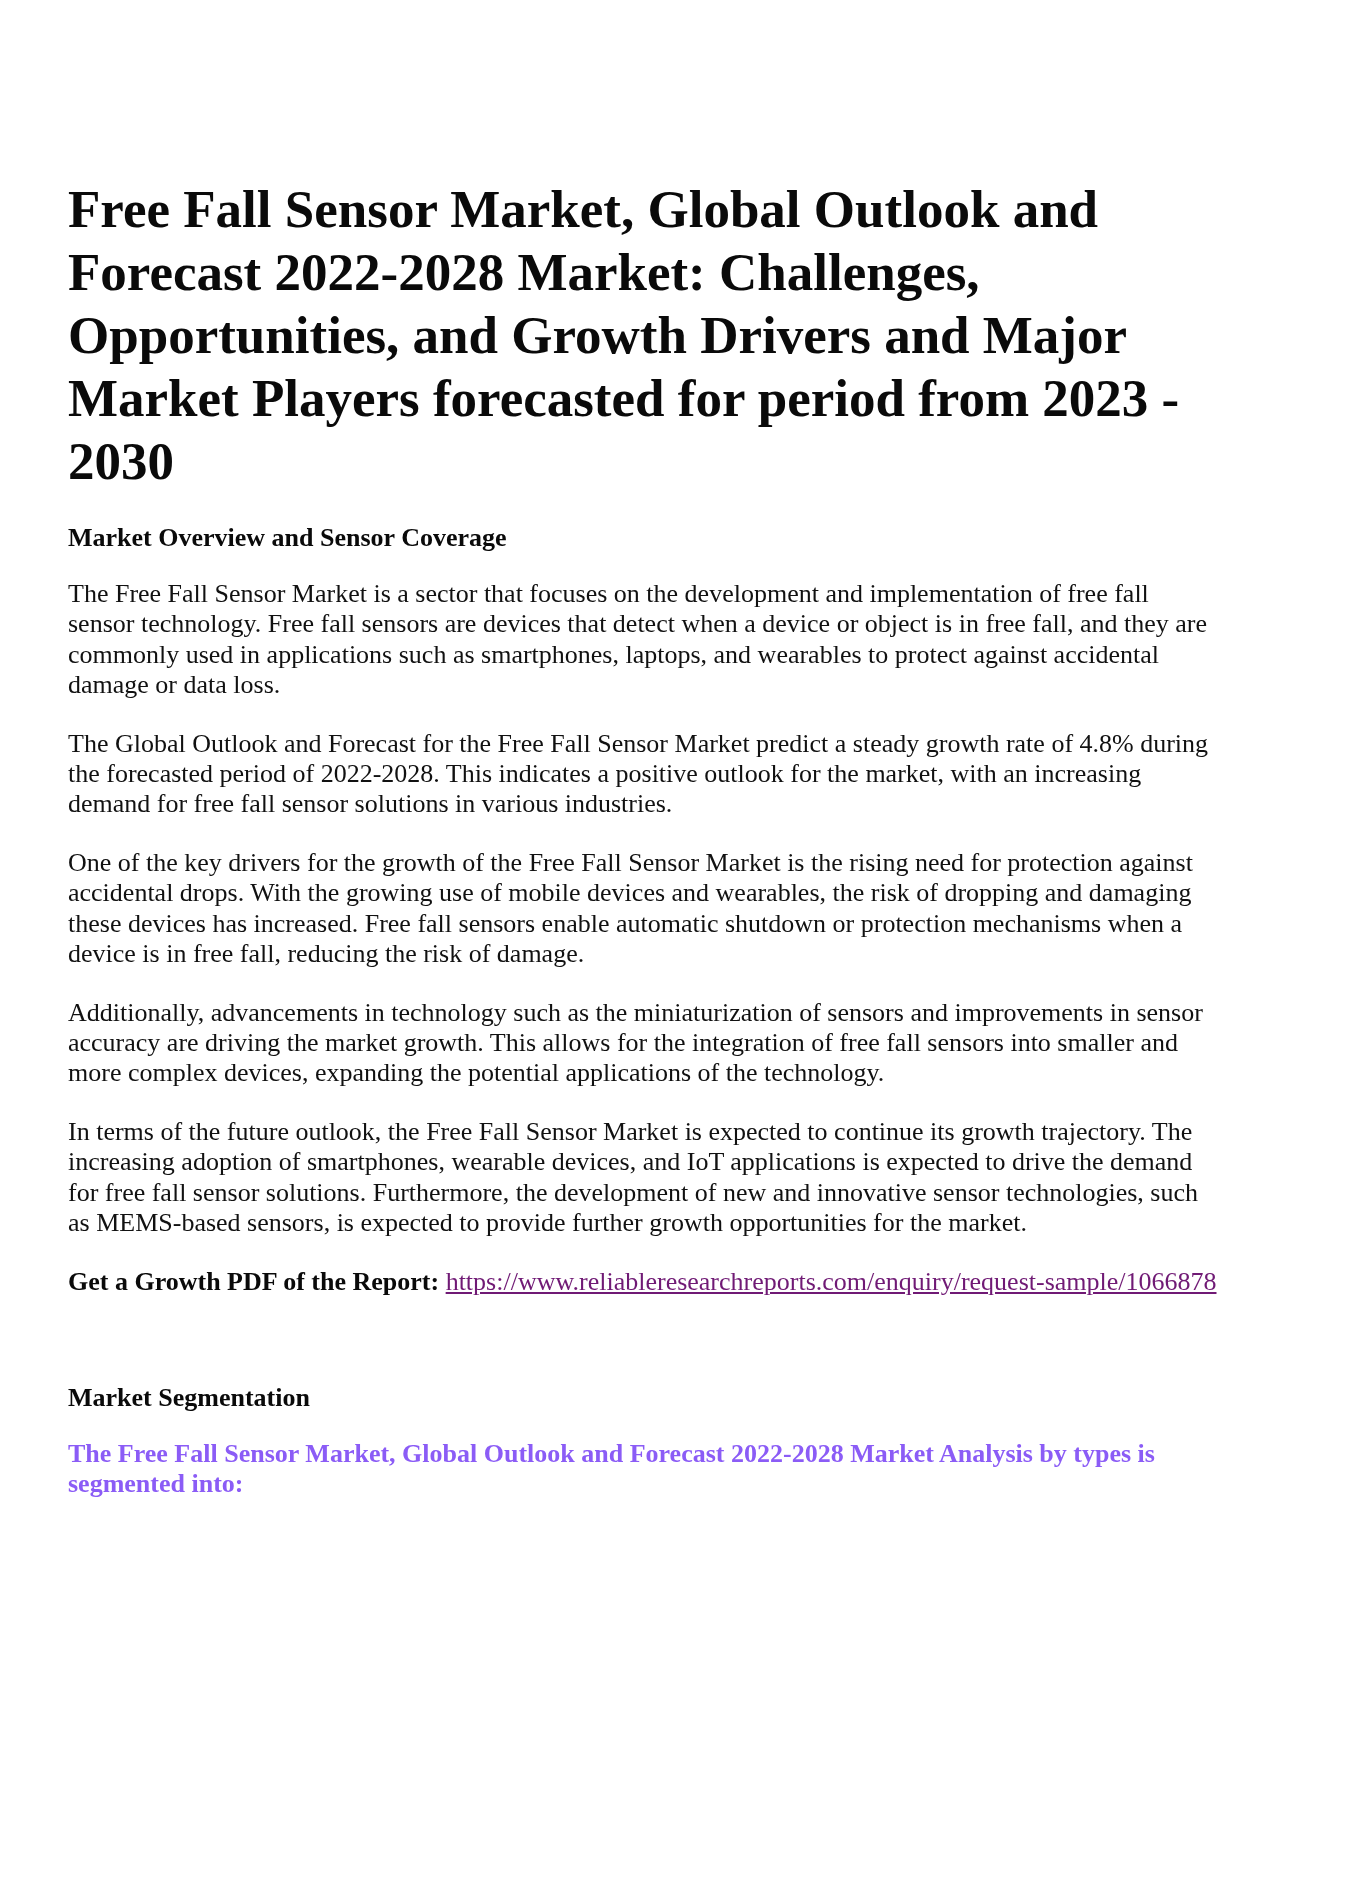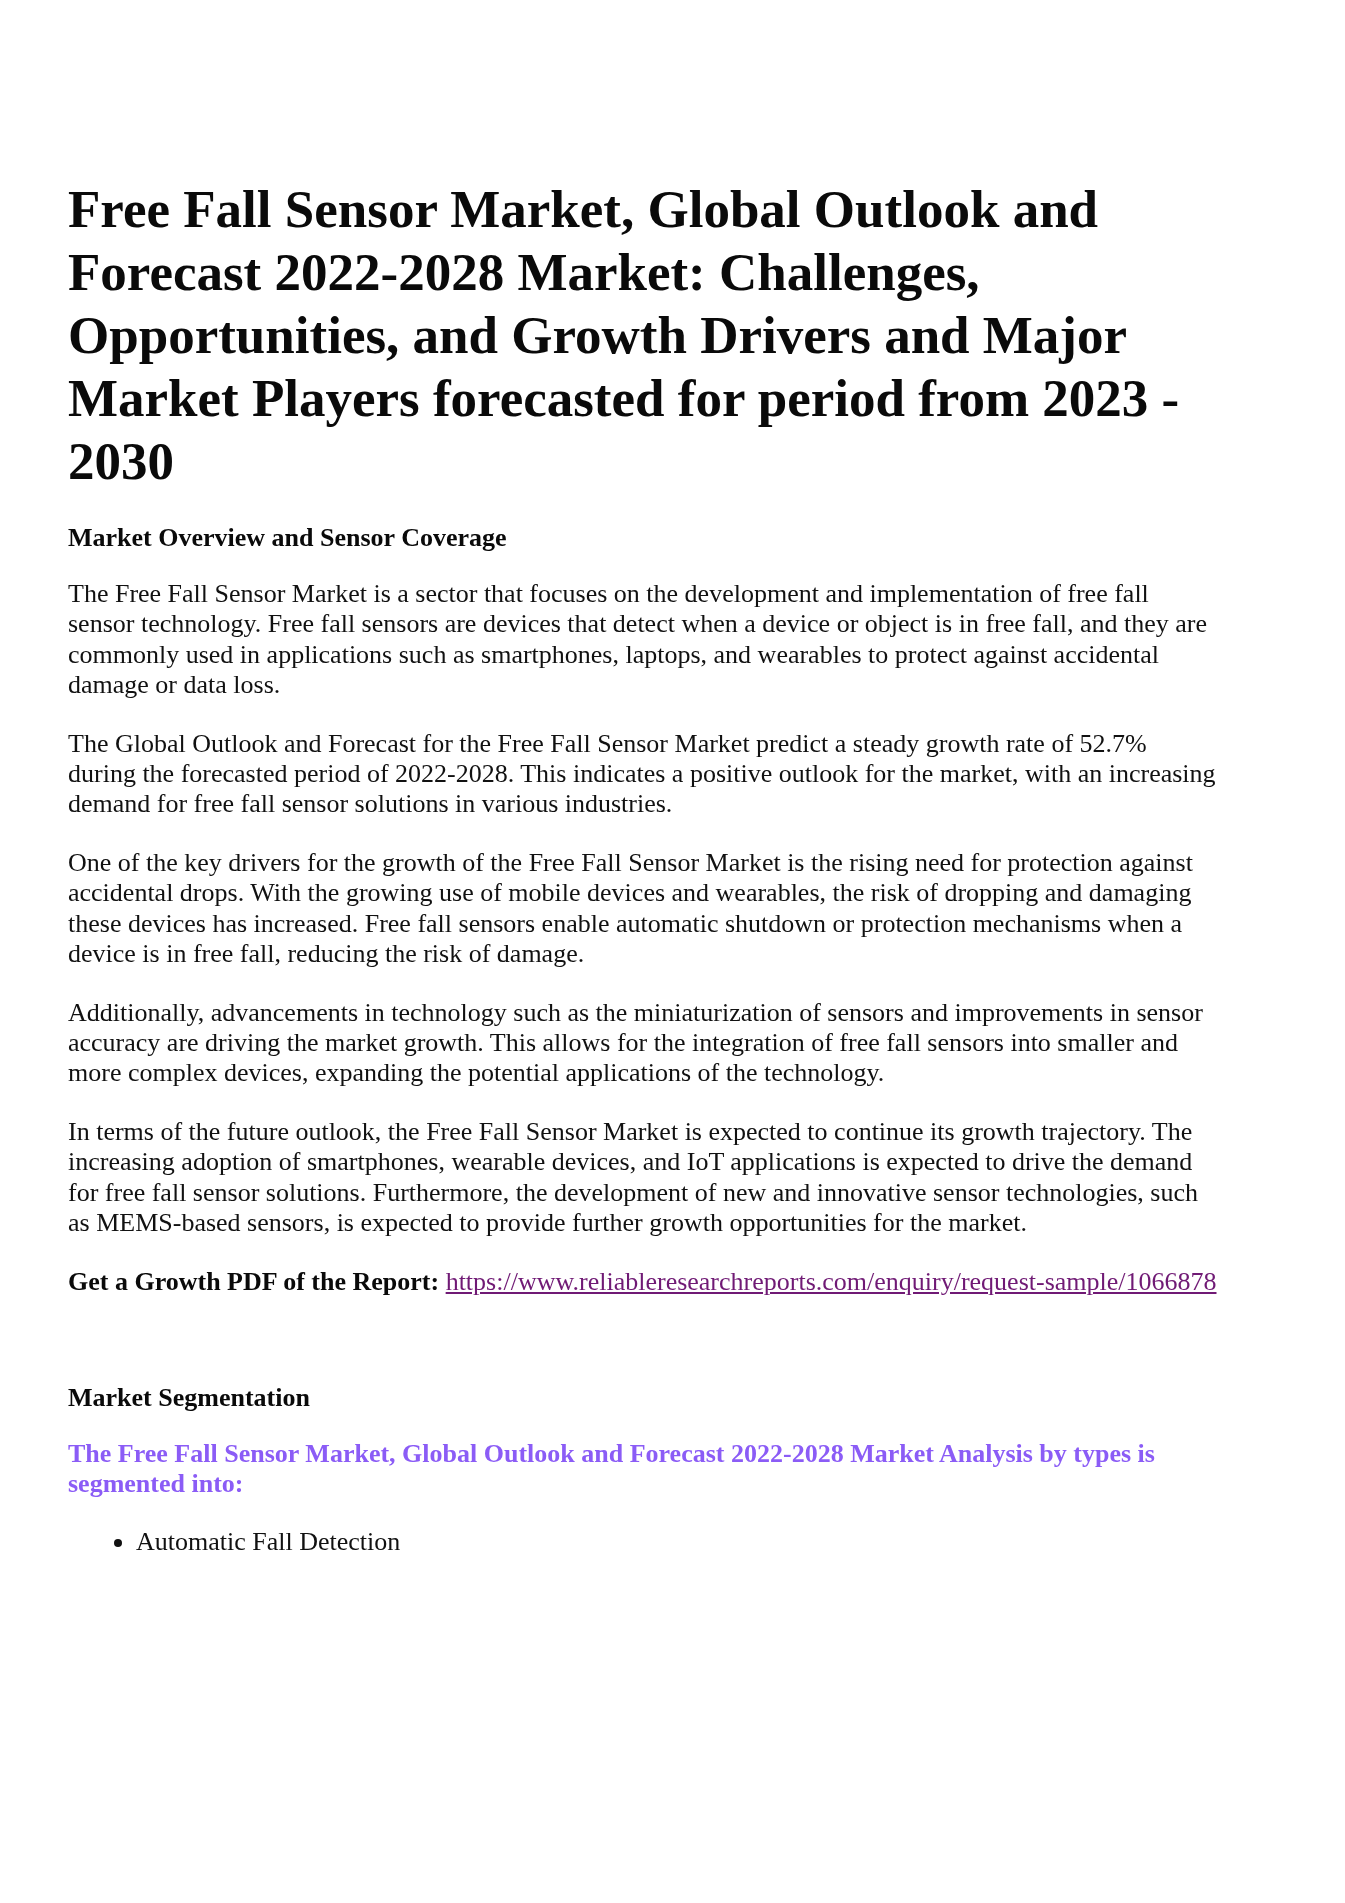--- a/index.html
+++ b/index.html
@@ -66,30 +66,27 @@
   </style>
 </head>
 <body>
 
 <div class="page">
   <h1 class="title">Free Fall Sensor Market, Global Outlook and Forecast 2022-2028 Market: Challenges, Opportunities, and Growth Drivers and Major Market Players forecasted for period from 2023 - 2030</h1>
 
   <h2 class="section">Market Overview and Sensor Coverage</h2>
 
   <p class="body">The Free Fall Sensor Market is a sector that focuses on the development and implementation of free fall sensor technology. Free fall sensors are devices that detect when a device or object is in free fall, and they are commonly used in applications such as smartphones, laptops, and wearables to protect against accidental damage or data loss.</p>
-  <p class="body">The Global Outlook and Forecast for the Free Fall Sensor Market predict a steady growth rate of 52.7% during the forecasted period of 2022-2028. This indicates a positive outlook for the market, with an increasing demand for free fall sensor solutions in various industries.</p>
+  <p class="body">The Global Outlook and Forecast for the Free Fall Sensor Market predict a steady growth rate of 4.8% during the forecasted period of 2022-2028. This indicates a positive outlook for the market, with an increasing demand for free fall sensor solutions in various industries.</p>
   <p class="body">One of the key drivers for the growth of the Free Fall Sensor Market is the rising need for protection against accidental drops. With the growing use of mobile devices and wearables, the risk of dropping and damaging these devices has increased. Free fall sensors enable automatic shutdown or protection mechanisms when a device is in free fall, reducing the risk of damage.</p>
   <p class="body">Additionally, advancements in technology such as the miniaturization of sensors and improvements in sensor accuracy are driving the market growth. This allows for the integration of free fall sensors into smaller and more complex devices, expanding the potential applications of the technology.</p>
   <p class="body">In terms of the future outlook, the Free Fall Sensor Market is expected to continue its growth trajectory. The increasing adoption of smartphones, wearable devices, and IoT applications is expected to drive the demand for free fall sensor solutions. Furthermore, the development of new and innovative sensor technologies, such as MEMS-based sensors, is expected to provide further growth opportunities for the market.</p>
 
   <p class="sample">
     <b>Get a Growth PDF of the Report:</b>
     <a class="link" href="#">https://www.reliableresearchreports.com/enquiry/request-sample/1066878</a>
   </p>
 
   <h2 class="section">Market Segmentation</h2>
 
   <h3 class="subhead">The Free Fall Sensor Market, Global Outlook and Forecast 2022-2028 Market Analysis by types is segmented into:</h3>
 
-  <ul class="types">
-    <li>Automatic Fall Detection</li>
-  </ul>
 </div>
 
 </body></html>

